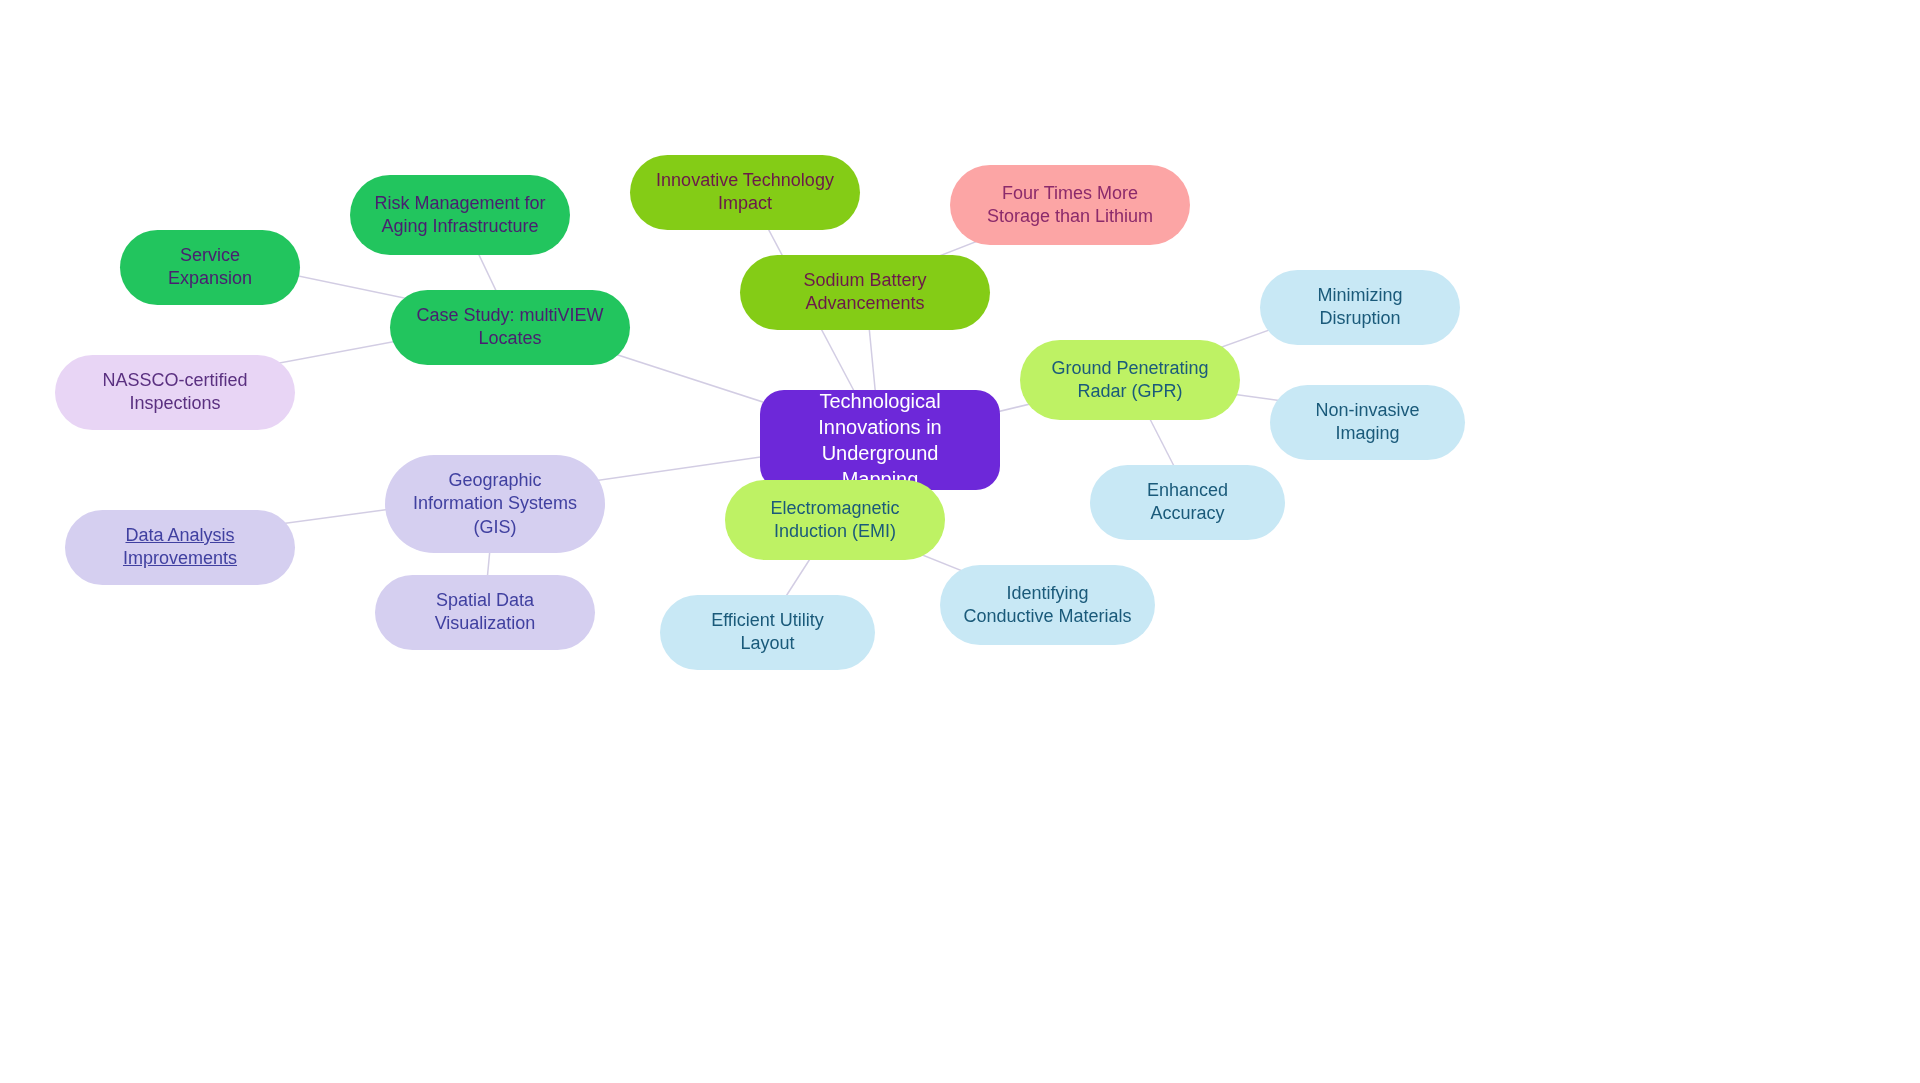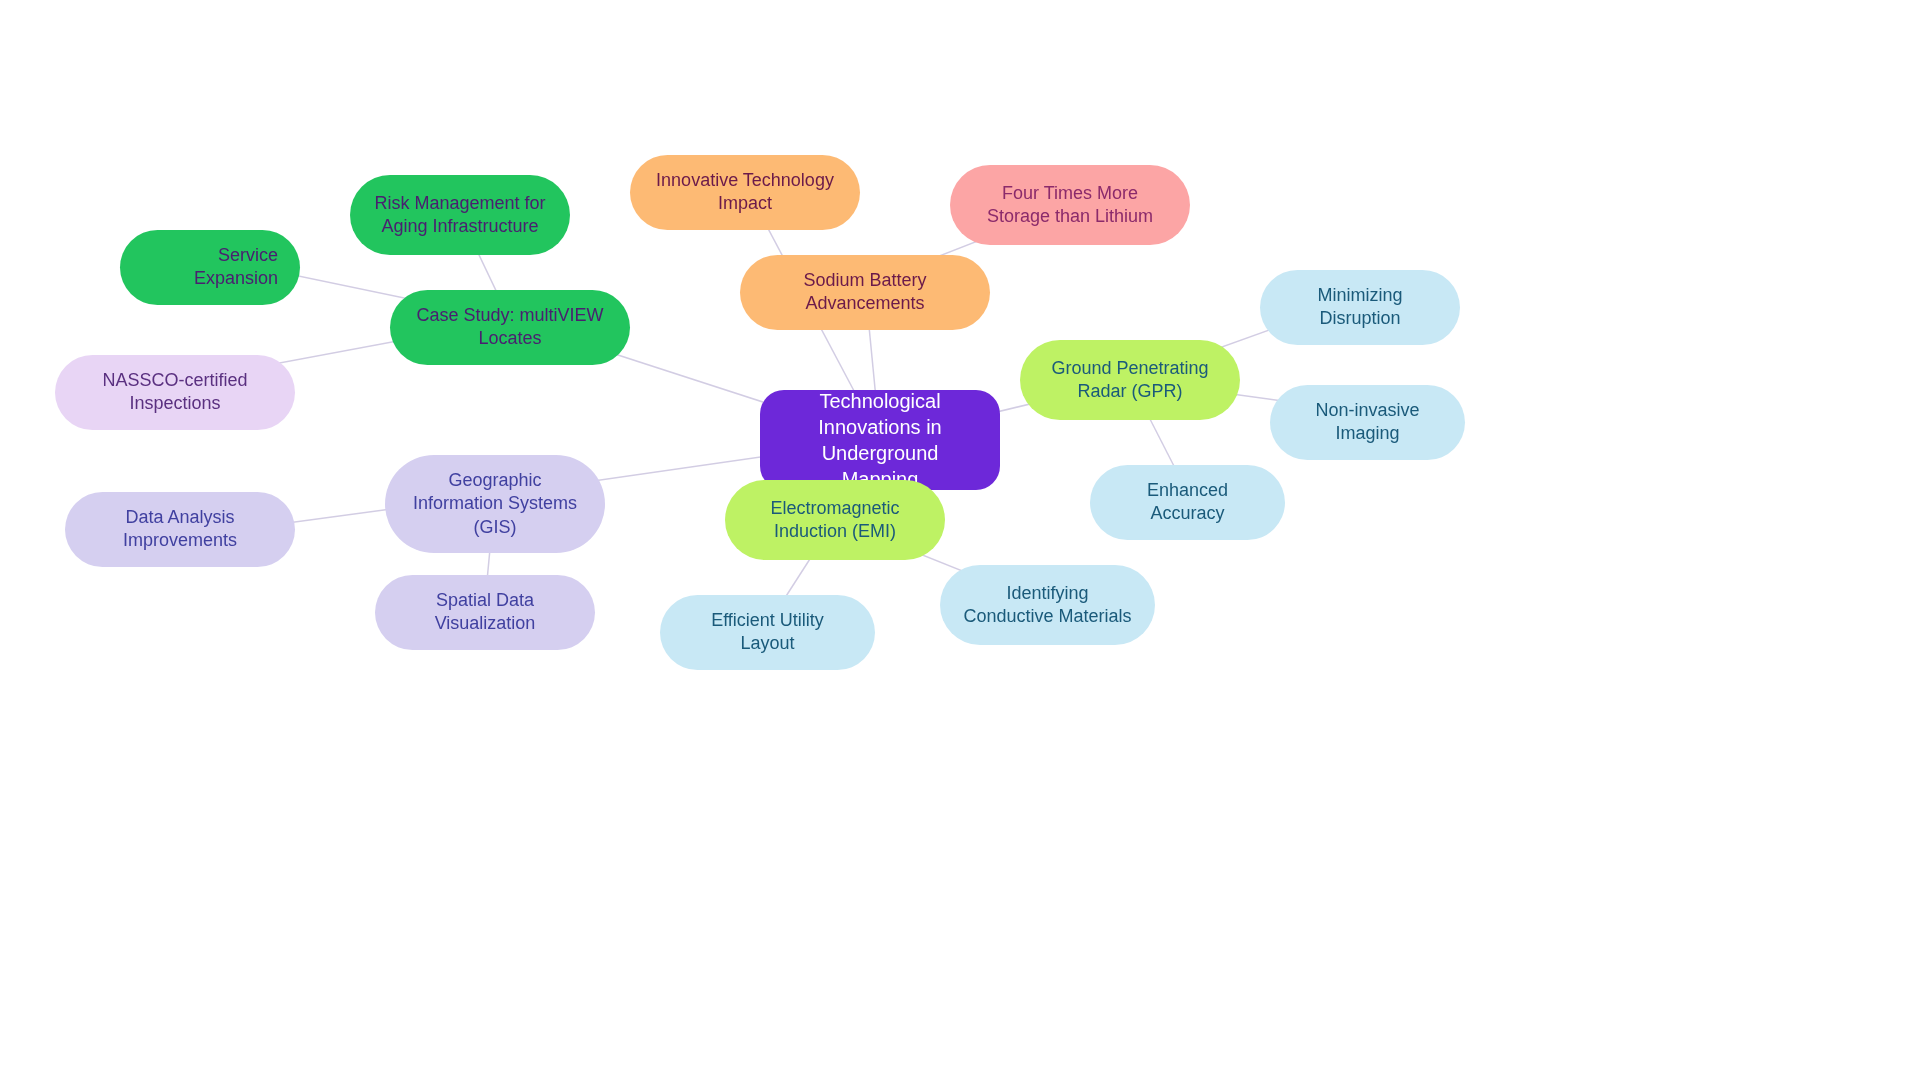--- a/index.html
+++ b/index.html
@@ -40,21 +40,21 @@
       background: #6d28d9;
       color: #ffffff;
       font-size: 20px;
       font-weight: 500;
       border-radius: 24px;
       width: 240px;
       height: 100px;
     }
     
     .node-pink {
-      background: #fdba74;
+      background: #84cc16;
       color: #6b1a4a;
       border: none;
     }
     .node-pink-light {
       background: #fca5a5;
       color: #8b2a6b;
       border: none;
     }
     
     .node-purple {
@@ -107,24 +107,24 @@
       <line x1="880" y1="440" x2="835" y2="520" stroke="#c0b8d8" stroke-width="1.5" opacity="0.7"></line>
       <line x1="835" y1="520" x2="767.5" y2="625" stroke="#c0b8d8" stroke-width="1.5" opacity="0.7"></line>
       <line x1="835" y1="520" x2="1047.5" y2="605" stroke="#c0b8d8" stroke-width="1.5" opacity="0.7"></line>
     </svg>
 <div class="node node node-center" style="left: 760px; top: 390px; width: 240px; min-height: 100px;">Technological Innovations in Underground Mapping</div>
     <div class="node node node-pink" style="left: 630px; top: 155px; width: 230px; min-height: 60px;">Innovative Technology Impact</div>
     <div class="node node node-pink-light" style="left: 950px; top: 165px; width: 240px; min-height: 80px;">Four Times More Storage than Lithium</div>
     <div class="node node node-pink" style="left: 740px; top: 255px; width: 250px; min-height: 60px;">Sodium Battery Advancements</div>
     <div class="node node node-purple-mid" style="left: 390px; top: 290px; width: 240px; min-height: 60px;">Case Study: multiVIEW Locates</div>
     <div class="node node node-purple-mid" style="left: 350px; top: 175px; width: 220px; min-height: 80px;">Risk Management for Aging Infrastructure</div>
-    <div class="node node node-purple-mid" style="left: 120px; top: 230px; width: 180px; min-height: 55px; text-align: right;">Service Expansion</div>
+    <div class="node node node-purple-mid" style="left: 120px; top: 230px; width: 180px; min-height: 55px;">Service Expansion</div>
     <div class="node node node-purple" style="left: 55px; top: 355px; width: 240px; min-height: 55px;">NASSCO-certified Inspections</div>
     <div class="node node node-lavender" style="left: 385px; top: 455px; width: 220px; min-height: 80px;">Geographic Information Systems (GIS)</div>
-    <div class="node node node-lavender" style="left: 65px; top: 492px; width: 230px; min-height: 55px;">Data Analysis Improvements</div>
+    <div class="node node node-lavender" style="left: 65px; top: 510px; width: 230px; min-height: 55px; text-decoration: underline;">Data Analysis Improvements</div>
     <div class="node node node-lavender" style="left: 375px; top: 575px; width: 220px; min-height: 55px;">Spatial Data Visualization</div>
     <div class="node node node-blue" style="left: 1020px; top: 340px; width: 220px; min-height: 80px;">Ground Penetrating Radar (GPR)</div>
     <div class="node node node-blue-light" style="left: 1260px; top: 270px; width: 200px; min-height: 55px;">Minimizing Disruption</div>
     <div class="node node node-blue-light" style="left: 1270px; top: 385px; width: 195px; min-height: 55px;">Non-invasive Imaging</div>
     <div class="node node node-blue-light" style="left: 1090px; top: 465px; width: 195px; min-height: 55px;">Enhanced Accuracy</div>
     <div class="node node node-blue" style="left: 725px; top: 480px; width: 220px; min-height: 80px;">Electromagnetic Induction (EMI)</div>
     <div class="node node node-blue-light" style="left: 660px; top: 595px; width: 215px; min-height: 60px;">Efficient Utility Layout</div>
     <div class="node node node-blue-light" style="left: 940px; top: 565px; width: 215px; min-height: 80px;">Identifying Conductive Materials</div>
   </div>
 

